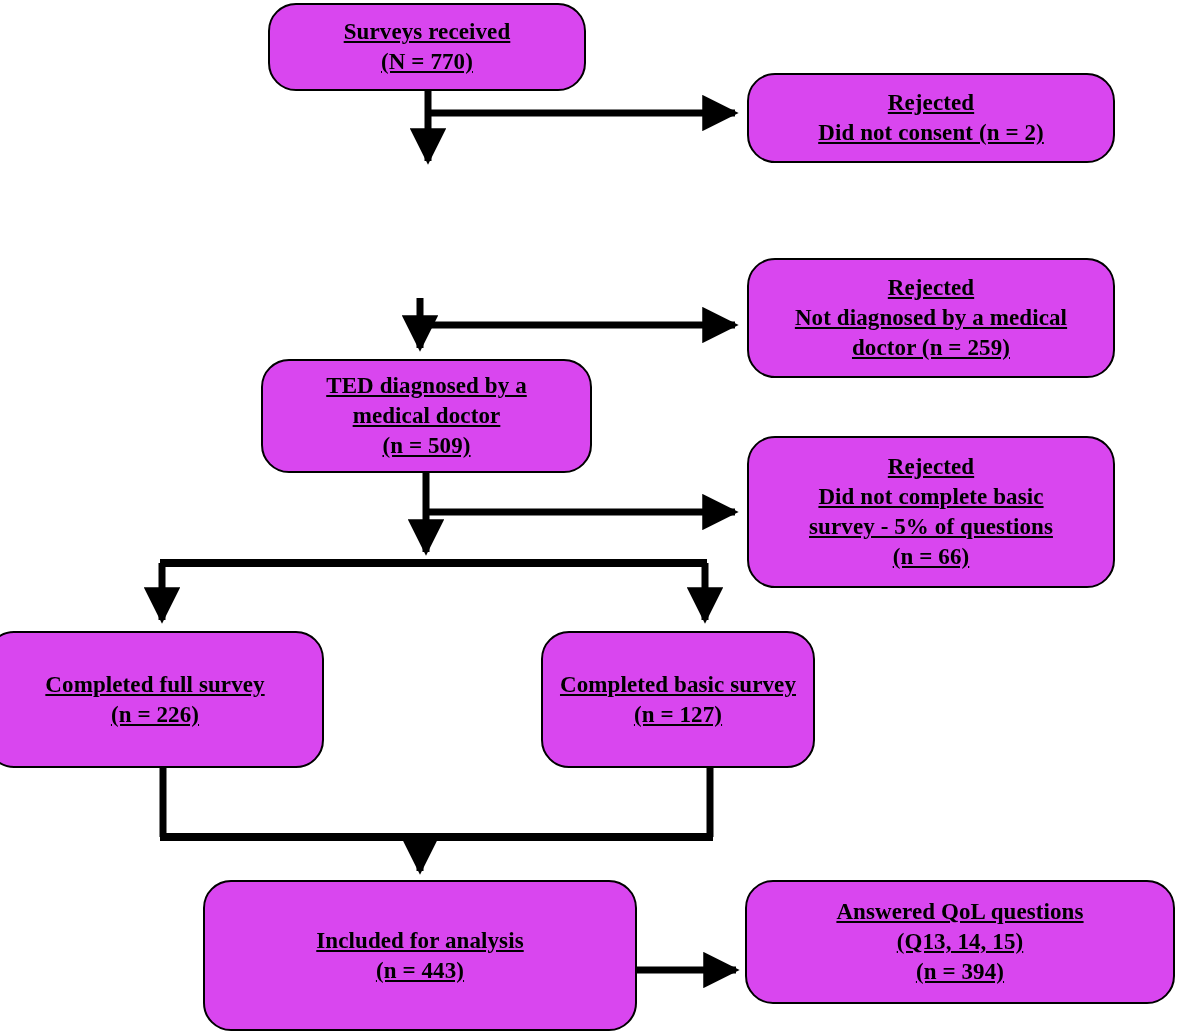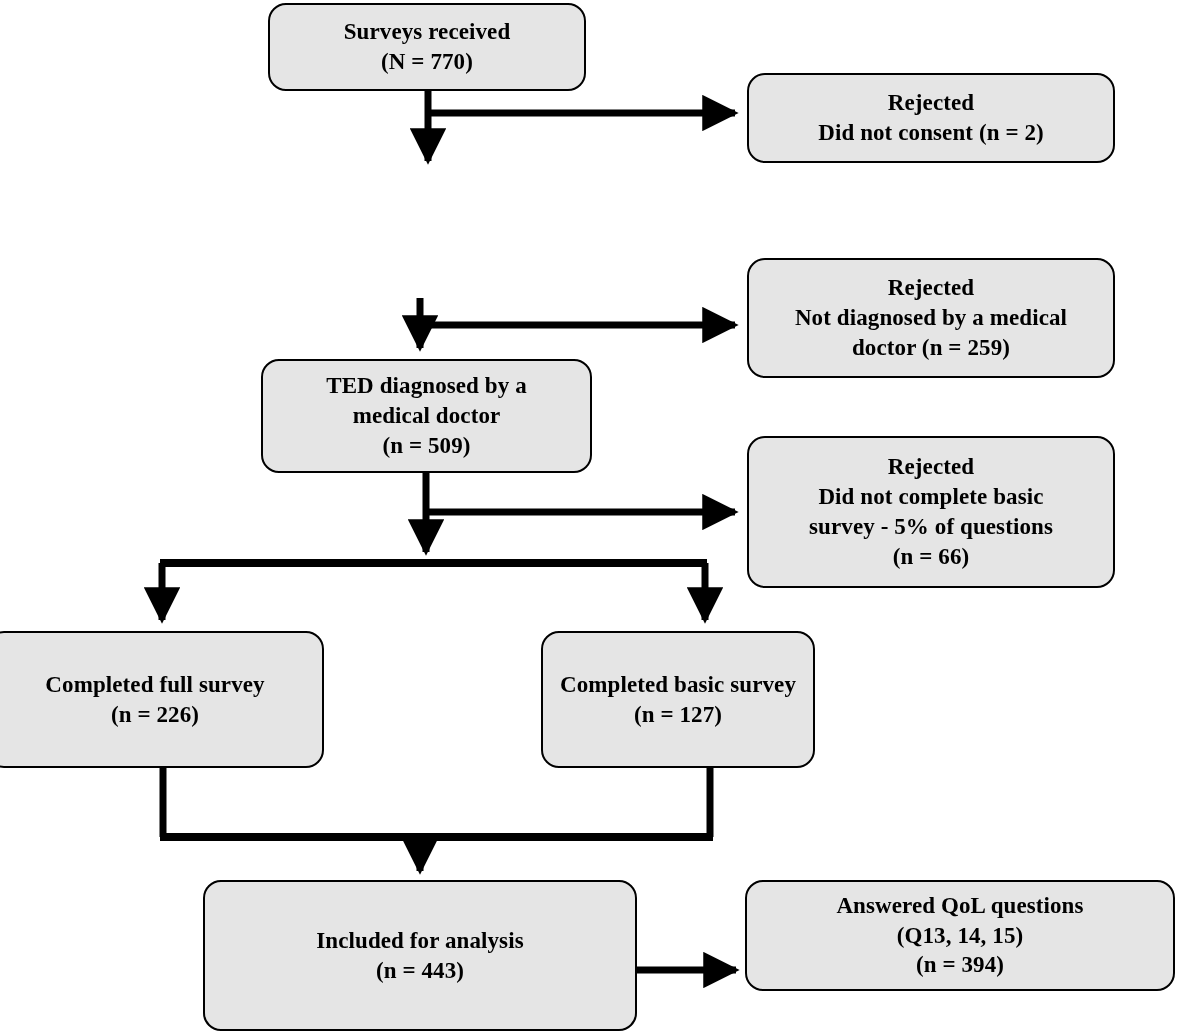--- a/index.html
+++ b/index.html
@@ -20,29 +20,30 @@
     left: 0;
     top: 0;
     width: 1178px;
     height: 1031px;
     pointer-events: none;
   }
   .node {
     position: absolute;
     box-sizing: border-box;
     border: 2.5px solid #000000;
-    border-radius: 18px;
-    background: #e5e5e5;
+    border-radius: 28px;
+    background: #d946ef;
     display: flex;
     align-items: center;
     justify-content: center;
     text-align: center;
     font-weight: bold;
     color: #000000;
     z-index: 2;
+    text-decoration: underline;
   }
   .node .txt {
     line-height: 1.30;
     font-size: 23px;
     letter-spacing: 0.1px;
     white-space: pre-line;
     padding: 0 10px;
   }
 </style>
 </head>
@@ -135,19 +136,19 @@
   <div class="node" style="left: 541px; top: 631px; width: 274px; height: 137px;">
     <div class="txt">Completed basic survey
 (n = 127)</div>
   </div>
 
   <div class="node" style="left: 203px; top: 880px; width: 434px; height: 151px; justify-content: center;">
     <div class="txt">Included for analysis
 (n = 443)</div>
   </div>
 
-  <div class="node" style="left: 745px; top: 880px; width: 430px; height: 111px;">
+  <div class="node" style="left: 745px; top: 880px; width: 430px; height: 124px;">
     <div class="txt">Answered QoL questions
 (Q13, 14, 15)
 (n = 394)</div>
   </div>
 
 </div>
 
 </body></html>

